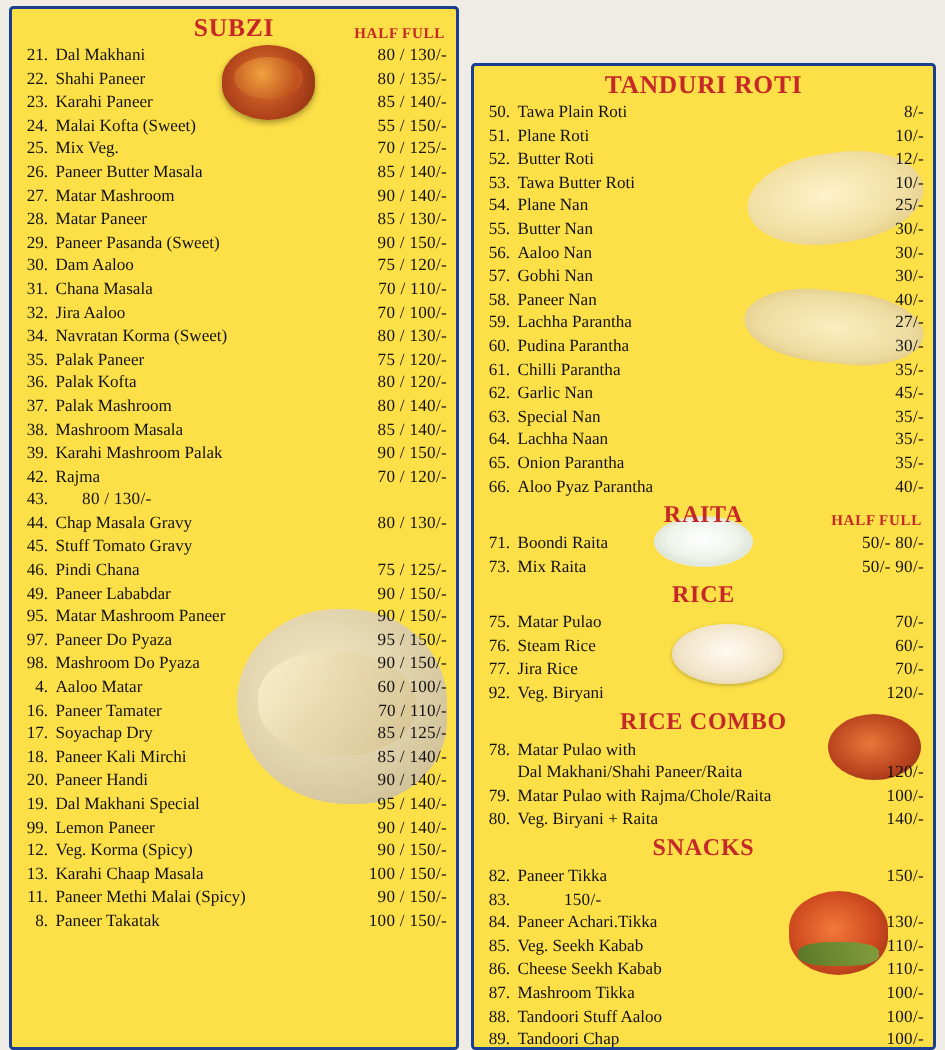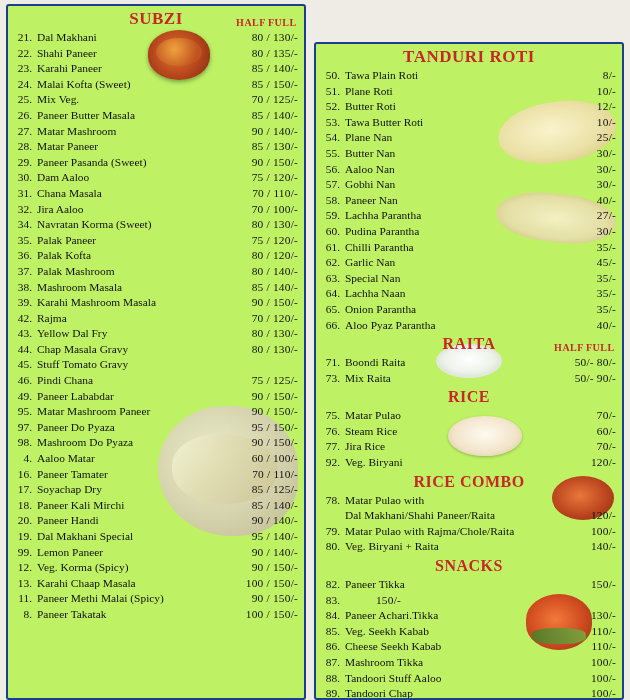--- a/index.html
+++ b/index.html
@@ -12,21 +12,21 @@
   }
   .menu {
     position: relative;
     width: 630px; height: 700px;
     background: #efece6;
     display: flex;
     padding: 4px 6px 0 6px;
   }
   .col {
     position: relative;
-    background: #bef264;
+    background: #fde047;
     border: 2px solid #1a3f8f;
     border-radius: 3px;
     overflow: hidden;
   }
   .col-left { width: 300px; margin-right: 8px; }
   .col-right { width: 310px; margin-top: 38px; }
   .inner { position: relative; padding: 2px 6px 0 6px; z-index: 2; }
 
   .section-head {
     text-align: center;
@@ -161,21 +161,21 @@
             <span class="pr">80 / 135/-</span>
           </div>
           <div class="row">
             <span class="num">23.</span>
             <span class="nm">Karahi Paneer</span>
             <span class="pr">85 / 140/-</span>
           </div>
           <div class="row">
             <span class="num">24.</span>
             <span class="nm">Malai Kofta (Sweet)</span>
-            <span class="pr">85 / 150/-</span>
+            <span class="pr">55 / 150/-</span>
           </div>
           <div class="row">
             <span class="num">25.</span>
             <span class="nm">Mix Veg.</span>
             <span class="pr">70 / 125/-</span>
           </div>
           <div class="row">
             <span class="num">26.</span>
             <span class="nm">Paneer Butter Masala</span>
             <span class="pr">85 / 140/-</span>
@@ -230,31 +230,30 @@
             <span class="nm">Palak Mashroom</span>
             <span class="pr">80 / 140/-</span>
           </div>
           <div class="row">
             <span class="num">38.</span>
             <span class="nm">Mashroom Masala</span>
             <span class="pr">85 / 140/-</span>
           </div>
           <div class="row">
             <span class="num">39.</span>
-            <span class="nm">Karahi Mashroom Masala</span>
+            <span class="nm">Karahi Mashroom Palak</span>
             <span class="pr">90 / 150/-</span>
           </div>
           <div class="row">
             <span class="num">42.</span>
             <span class="nm">Rajma</span>
             <span class="pr">70 / 120/-</span>
           </div>
           <div class="row">
             <span class="num">43.</span>
-            <span class="nm">Yellow Dal Fry</span>
             <span class="pr">80 / 130/-</span>
           </div>
           <div class="row">
             <span class="num">44.</span>
             <span class="nm">Chap Masala Gravy</span>
             <span class="pr">80 / 130/-</span>
           </div>
           <div class="row">
             <span class="num">45.</span>
             <span class="nm">Stuff Tomato Gravy</span>

